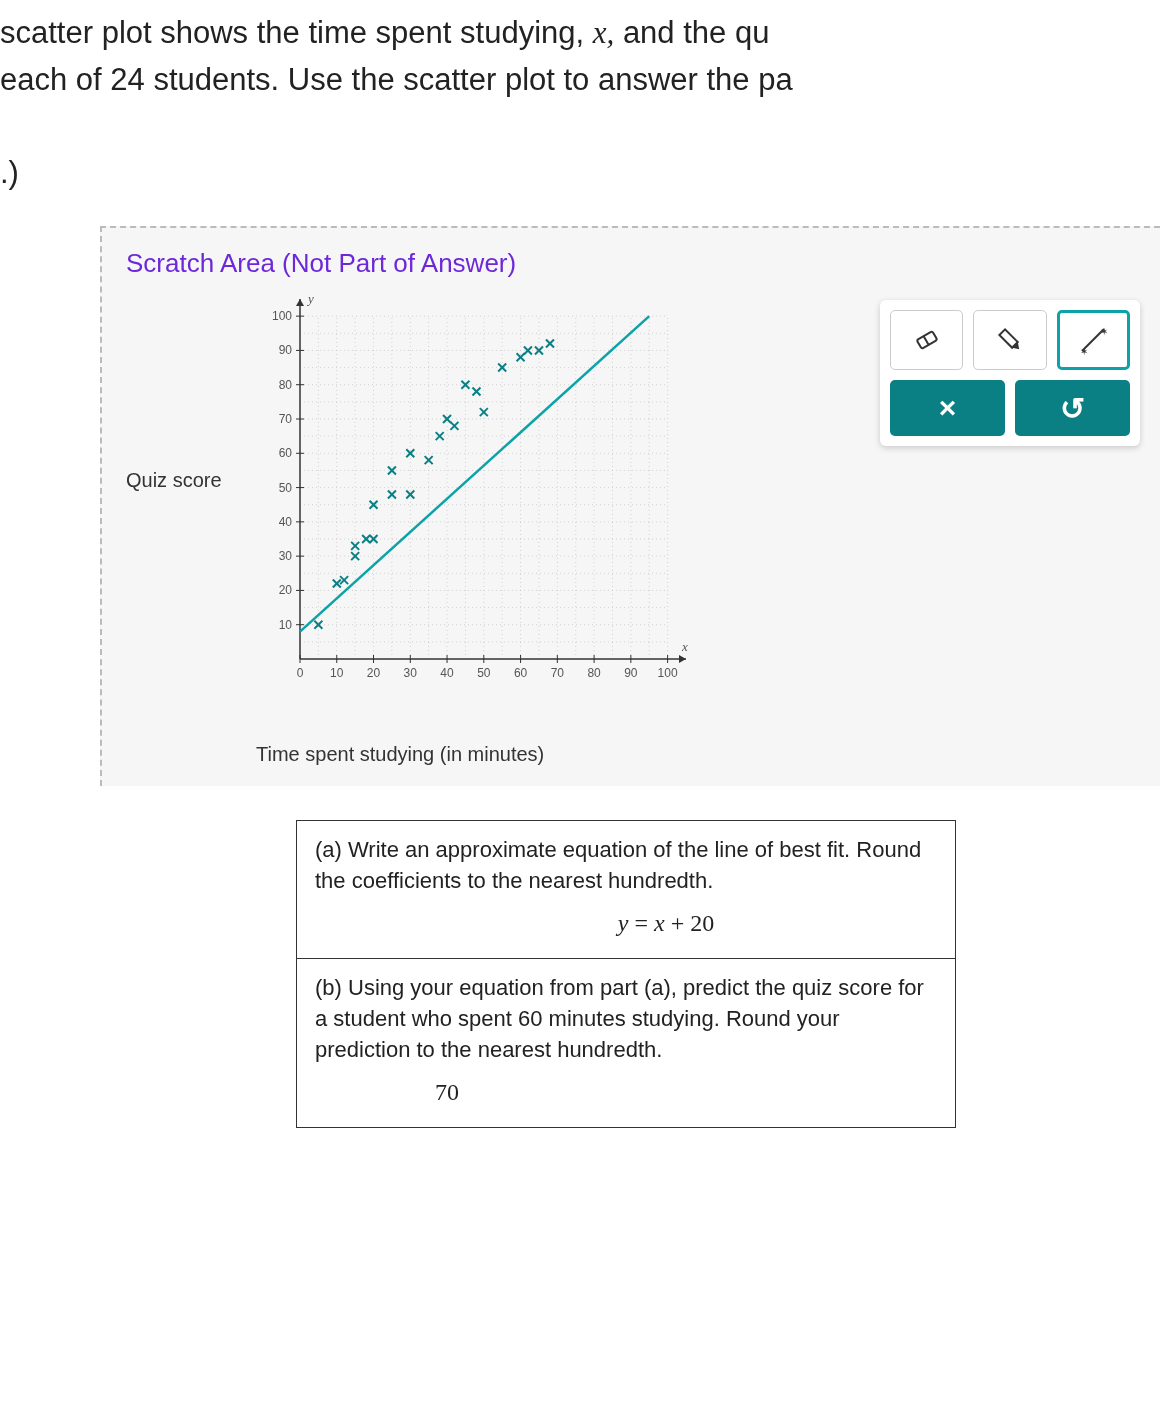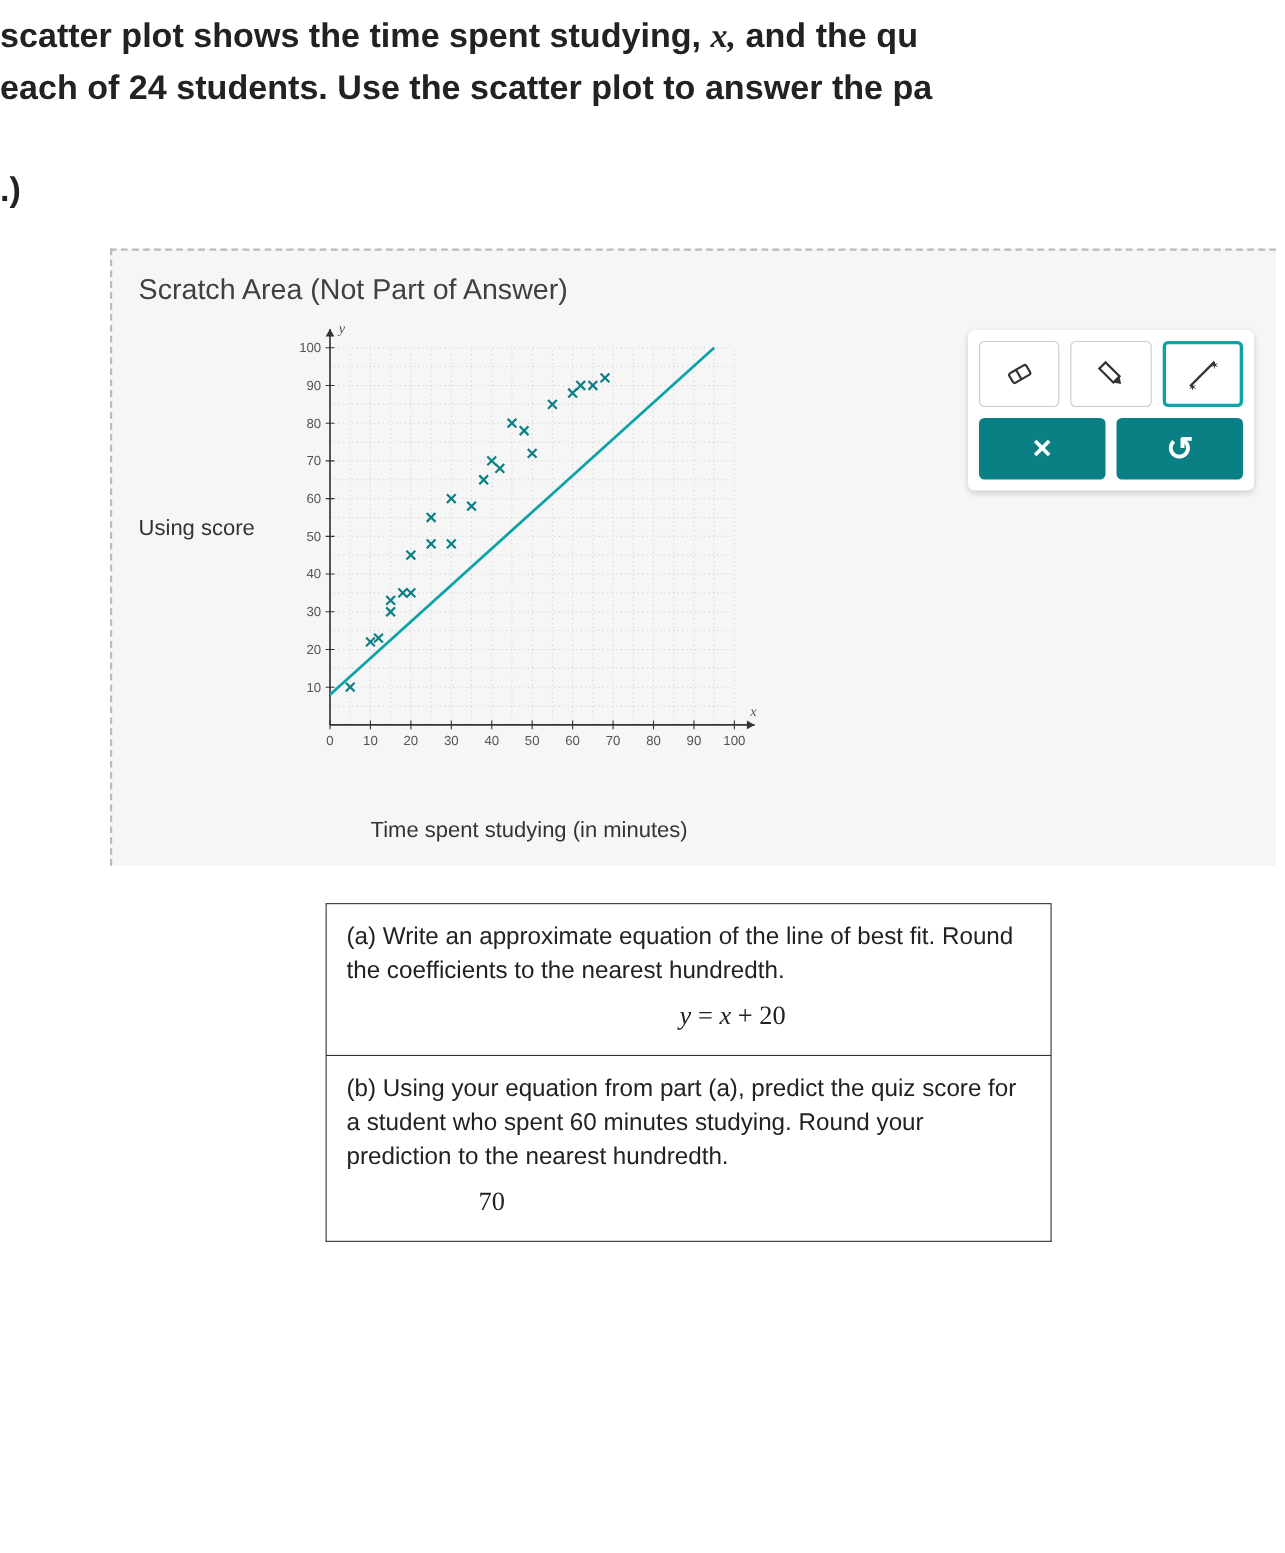--- a/index.html
+++ b/index.html
@@ -9,55 +9,54 @@
     font-family: Verdana, Geneva, sans-serif;
     background: #fff;
     width: 1168px;
     overflow: hidden;
   }
   .question-text {
     font-size: 31px;
     color: #222;
     line-height: 1.5;
     padding: 10px 0 0 0;
-    font-weight: bold;
   }
   .question-text .var { font-style: italic; font-family: "Times New Roman", serif; }
   .scratch-box {
     margin: 30px 0 0 100px;
     border: 2px dashed #bbb;
     border-bottom: none;
     border-right: none;
     width: 1060px;
     background: #f6f6f6;
     position: relative;
     padding-bottom: 20px;
   }
   .scratch-title {
     font-size: 26px;
-    color: #404040;
+    color: #6d28d9;
     padding: 20px 24px 10px 24px;
   }
   .chart-row {
     display: flex;
     align-items: flex-start;
     padding-left: 24px;
   }
   .ylabel {
     font-size: 20px;
     color: #333;
     width: 130px;
     text-align: left;
     padding-top: 180px;
   }
   .chart-wrap { position: relative; }
   .xlabel {
     font-size: 20px;
     color: #333;
-    text-align: center;
+    text-align: left;
     margin-top: 40px;
   }
   
   .toolbar {
     position: absolute;
     right: 20px;
     top: 72px;
     width: 260px;
     background: #fff;
     border-radius: 6px;
@@ -107,21 +106,21 @@
   <span> scatter plot shows the time spent studying, </span><span class="var">x,</span><span> and the qu</span><br>
   <span>each of 24 students. Use the scatter plot to answer the pa</span><br>
   <br>
   <span>.)</span>
 </div>
 
 <div class="scratch-box">
   <div class="scratch-title">Scratch Area (Not Part of Answer)</div>
 
   <div class="chart-row">
-    <div class="ylabel">Using score</div>
+    <div class="ylabel">Quiz score</div>
     <div class="chart-wrap">
       <svg id="chart-svg" width="450" height="410">
           <line x1="62.38095238095238" y1="370" x2="62.38095238095238" y2="27.142857142857167" stroke="#bbb" stroke-width="0.6" stroke-dasharray="1 3"></line>
           <line x1="80.76190476190476" y1="370" x2="80.76190476190476" y2="27.142857142857167" stroke="#bbb" stroke-width="0.6" stroke-dasharray="1 3"></line>
           <line x1="99.14285714285714" y1="370" x2="99.14285714285714" y2="27.142857142857167" stroke="#bbb" stroke-width="0.6" stroke-dasharray="1 3"></line>
           <line x1="117.52380952380952" y1="370" x2="117.52380952380952" y2="27.142857142857167" stroke="#bbb" stroke-width="0.6" stroke-dasharray="1 3"></line>
           <line x1="135.9047619047619" y1="370" x2="135.9047619047619" y2="27.142857142857167" stroke="#bbb" stroke-width="0.6" stroke-dasharray="1 3"></line>
           <line x1="154.28571428571428" y1="370" x2="154.28571428571428" y2="27.142857142857167" stroke="#bbb" stroke-width="0.6" stroke-dasharray="1 3"></line>
           <line x1="172.66666666666666" y1="370" x2="172.66666666666666" y2="27.142857142857167" stroke="#bbb" stroke-width="0.6" stroke-dasharray="1 3"></line>
           <line x1="191.04761904761904" y1="370" x2="191.04761904761904" y2="27.142857142857167" stroke="#bbb" stroke-width="0.6" stroke-dasharray="1 3"></line>

